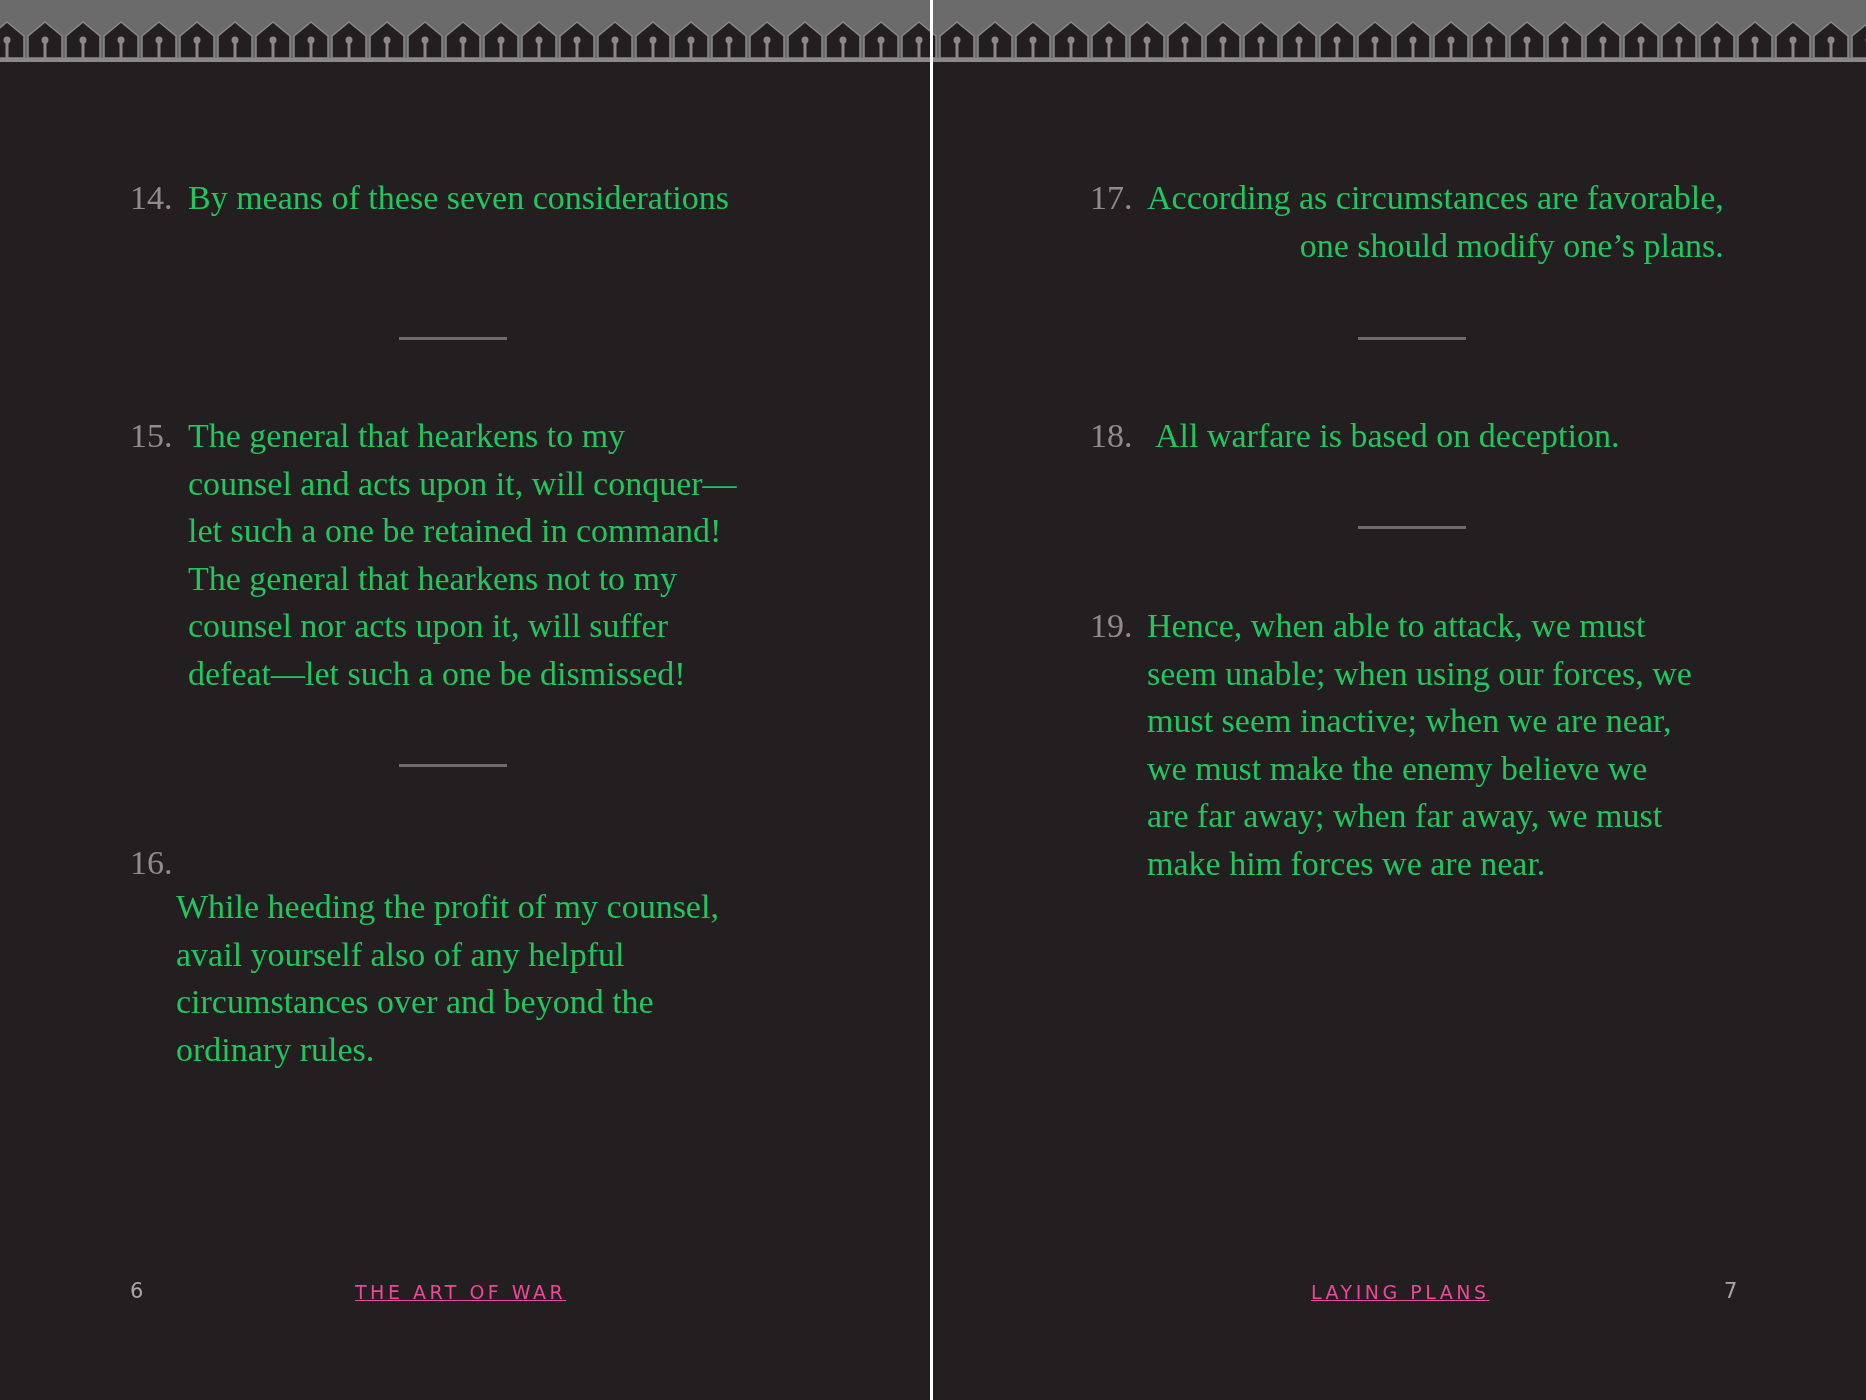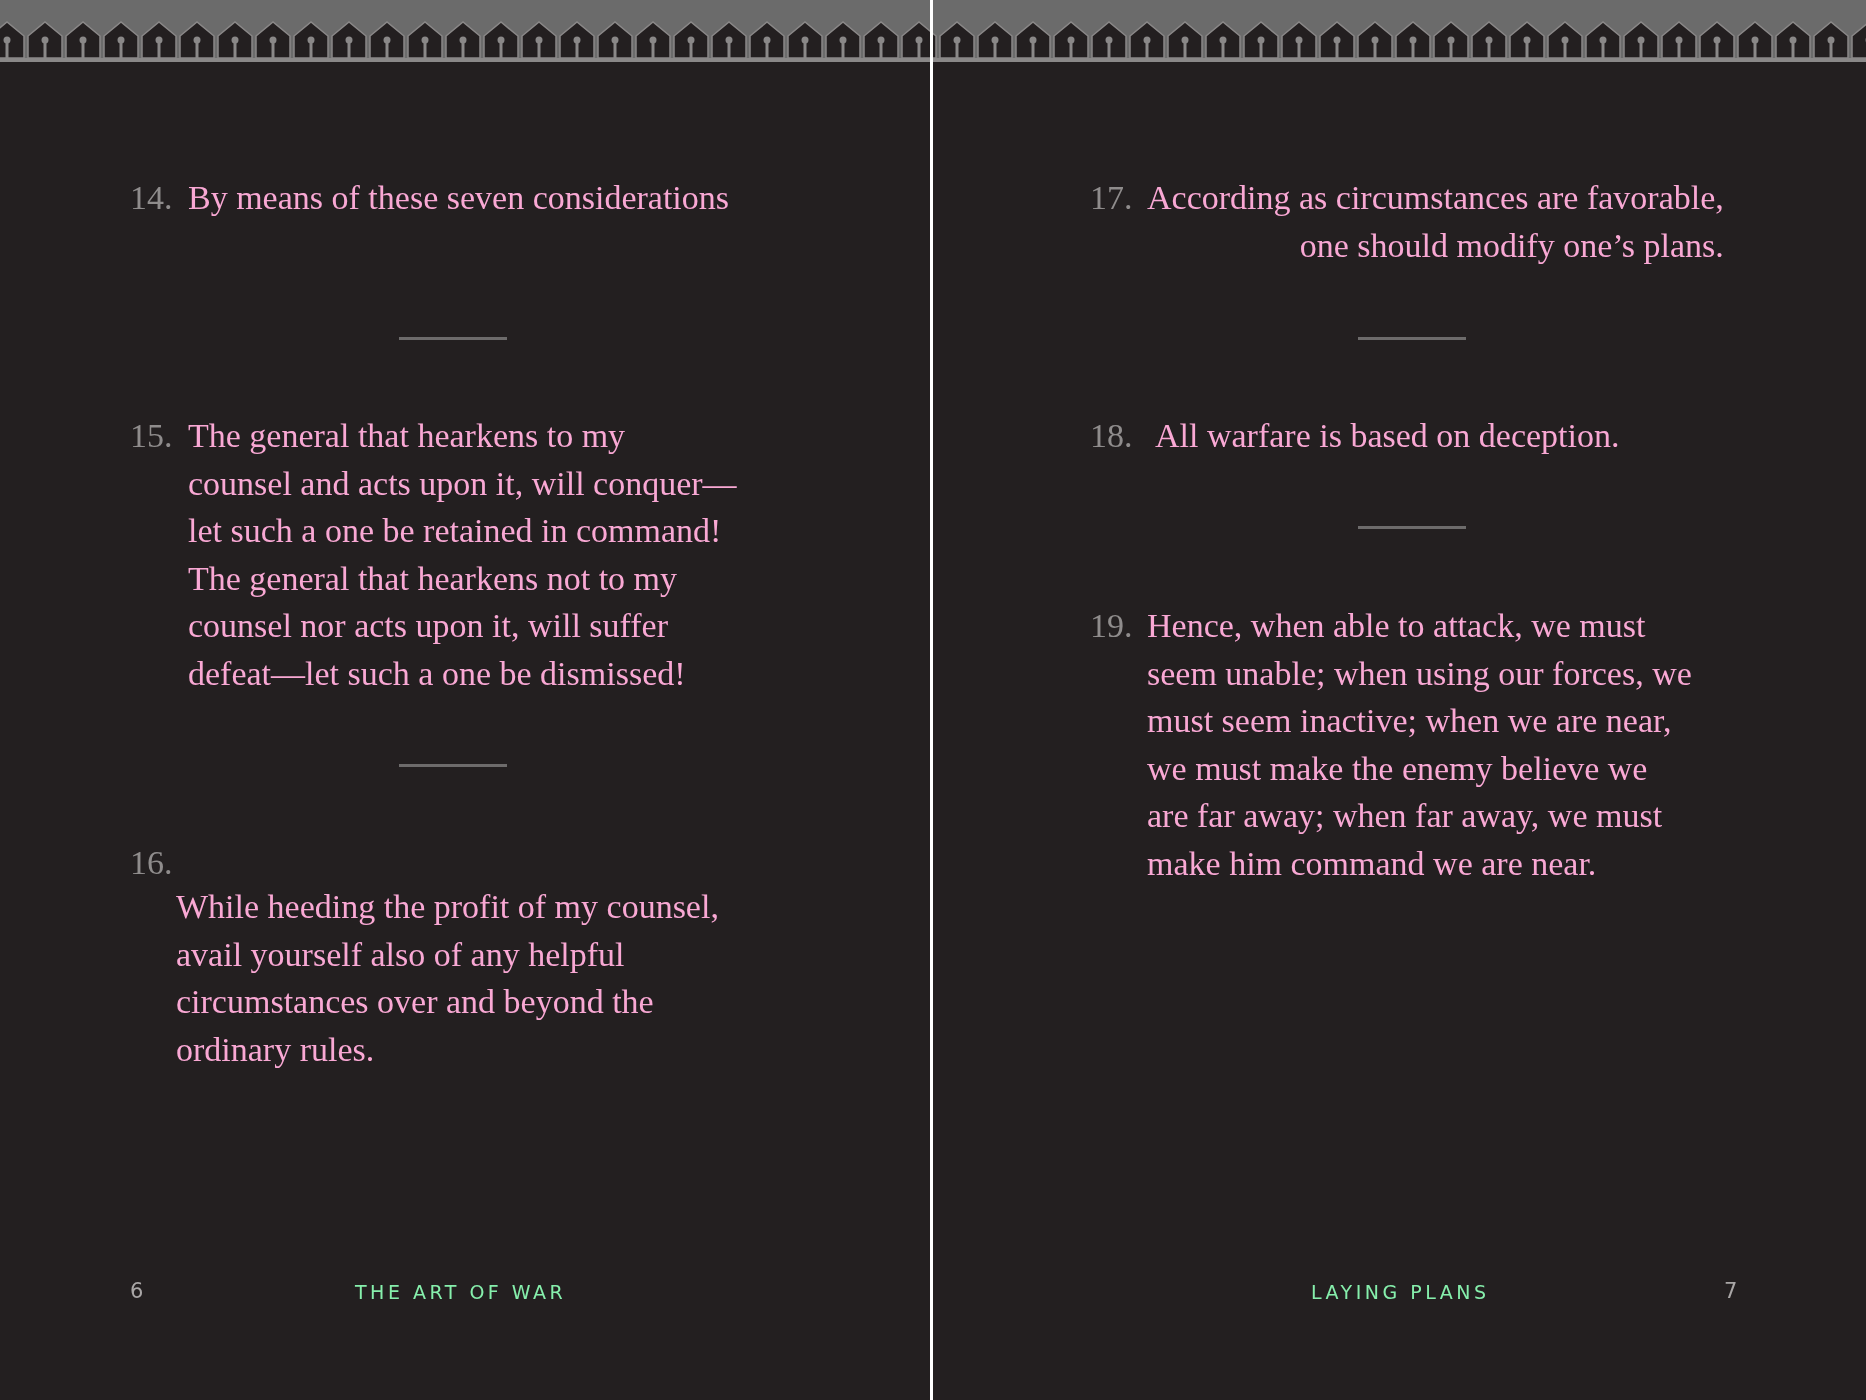--- a/index.html
+++ b/index.html
@@ -3,24 +3,24 @@
 <meta charset="utf-8">
 <style>
   html, body { margin:0; padding:0; }
   body { width:1866px; height:1400px; background:#231f20; position:relative; overflow:hidden; font-family:"Liberation Serif", serif; }
   .band { position:absolute; top:0; left:0; width:1866px; height:66px; background:#6b6b6b; }
   .band svg { position:absolute; left:0; top:0; }
   .spine { position:absolute; top:0; left:930px; width:3px; height:1400px; background:#ffffff; }
   .page { position:absolute; top:66px; height:1334px; }
   .page.left { left:0; width:826px; }
   .page.right { left:933px; width:846px; }
-  .item { position:absolute; color:#f9a8d4; font-size:34px; line-height:47.6px; }
+  .item { position:absolute; color:#22c55e; font-size:34px; line-height:47.6px; }
   .num { position:absolute; color:#8f8c8c; font-size:34px; line-height:47.6px; }
   .sep { position:absolute; height:3px; width:108px; background:#6d6b6b; }
-  .footer { position:absolute; color:#86efac; font-family:"DejaVu Sans", sans-serif; font-size:19px; letter-spacing:3.5px; }
+  .footer { position:absolute; color:#ec4899; font-family:"DejaVu Sans", sans-serif; font-size:19px; letter-spacing:3.5px;text-decoration:underline; }
   .pnum { position:absolute; color:#a9a6a6; font-family:"DejaVu Sans", sans-serif; font-size:21px; }
 </style>
 </head>
 <body>
 
 <div class="band">
   <svg width="1866" height="66" id="houses">
       <rect x="0" y="62" width="1866" height="4" fill="#231f20"></rect>
       <rect x="0" y="58" width="1866" height="4" fill="#8a8888"></rect>
       <polygon points="-10,36 7,22 24,36 24,58 -10,58" fill="#231f20" stroke="#8a8888" stroke-width="1.5"></polygon>
@@ -225,18 +225,18 @@
 
   <div class="sep" style="left:425px; top:460px;"></div>
 
   <span class="num" style="left:157px; top:536px;">19.</span>
   <div class="item" style="left:214px; top:536px;">
     <div>Hence, when able to attack, we must</div>
     <div>seem unable; when using our forces, we</div>
     <div>must seem inactive; when we are near,</div>
     <div>we must make the enemy believe we</div>
     <div>are far away; when far away, we must</div>
-    <div>make him command we are near.</div>
+    <div>make him forces we are near.</div>
   </div>
 
   <span class="footer" style="left:378px; top:1215px;">LAYING PLANS</span>
   <span class="pnum" style="left:791px; top:1213px;">7</span>
 </div>
 
 </body></html>

